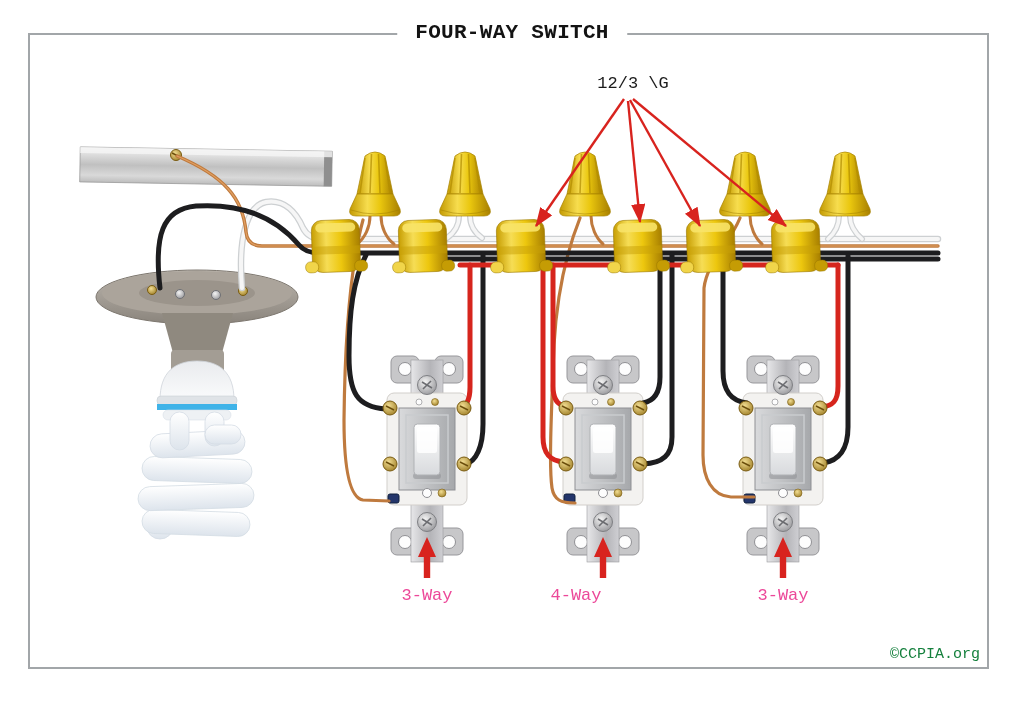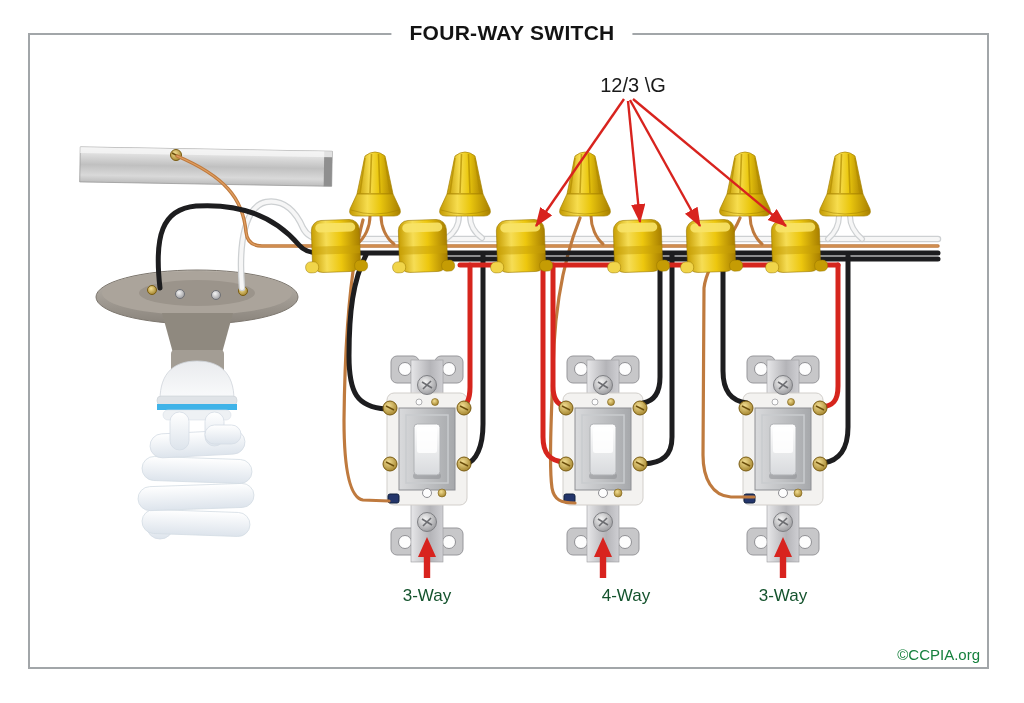--- a/index.html
+++ b/index.html
@@ -1,27 +1,27 @@
 <!DOCTYPE html>
 <html><head>
 <meta charset="utf-8">
 <style>
   html,body{margin:0;padding:0;background:#ffffff;}
   .stage{position:relative;width:1024px;height:703px;background:#ffffff;overflow:hidden;
-         font-family:Liberation Sans, sans-serif;}
+         font-family:Liberation Mono, monospace;}
   .frame{position:absolute;left:28px;top:33px;width:961px;height:636px;
          border:2px solid #a2a6a9;box-sizing:border-box;}
   .title{position:absolute;top:21px;left:512px;transform:translateX(-50%);
          background:#ffffff;padding:0 18px;font-size:21px;font-weight:bold;
          letter-spacing:.3px;color:#131313;white-space:nowrap;}
   .cable-label{position:absolute;top:74px;left:633px;transform:translateX(-50%);
-         font-size:20px;color:#1a1a1a;white-space:nowrap;}
+         font-size:17px;color:#1a1a1a;white-space:nowrap;}
   .sw-label{position:absolute;top:586px;transform:translateX(-50%);
-         font-size:17px;color:#14532d;white-space:nowrap;}
-  .sw-label.s1{left:427px;} .sw-label.s2{left:626px;} .sw-label.s3{left:783px;}
+         font-size:17px;color:#ec4899;white-space:nowrap;}
+  .sw-label.s1{left:427px;} .sw-label.s2{left:576px;} .sw-label.s3{left:783px;}
   .copyright{position:absolute;top:646px;right:44px;font-size:15px;color:#15803d;}
   svg.diagram{position:absolute;left:0;top:0;}
 </style>
 </head>
 <body>
 
 <div class="stage">
   <div class="frame"></div>
 
   <svg class="diagram" width="1024" height="703" viewBox="0 0 1024 703">

